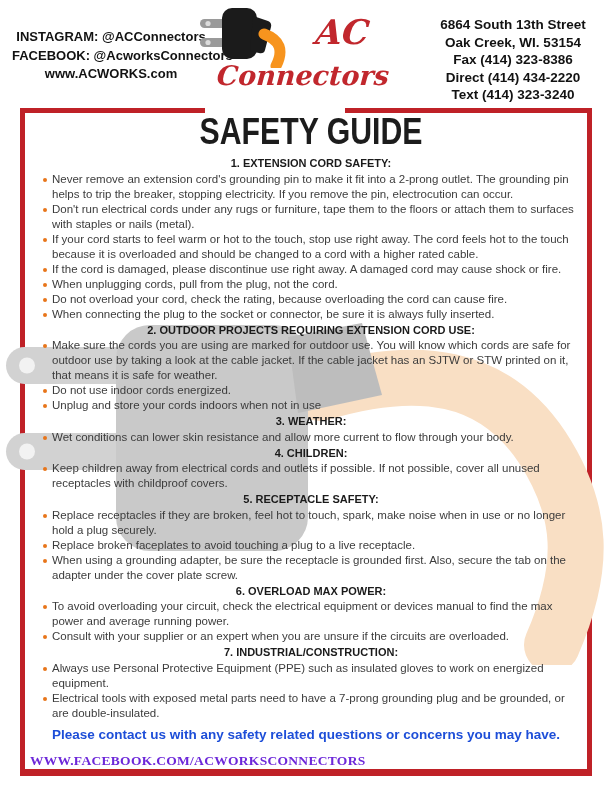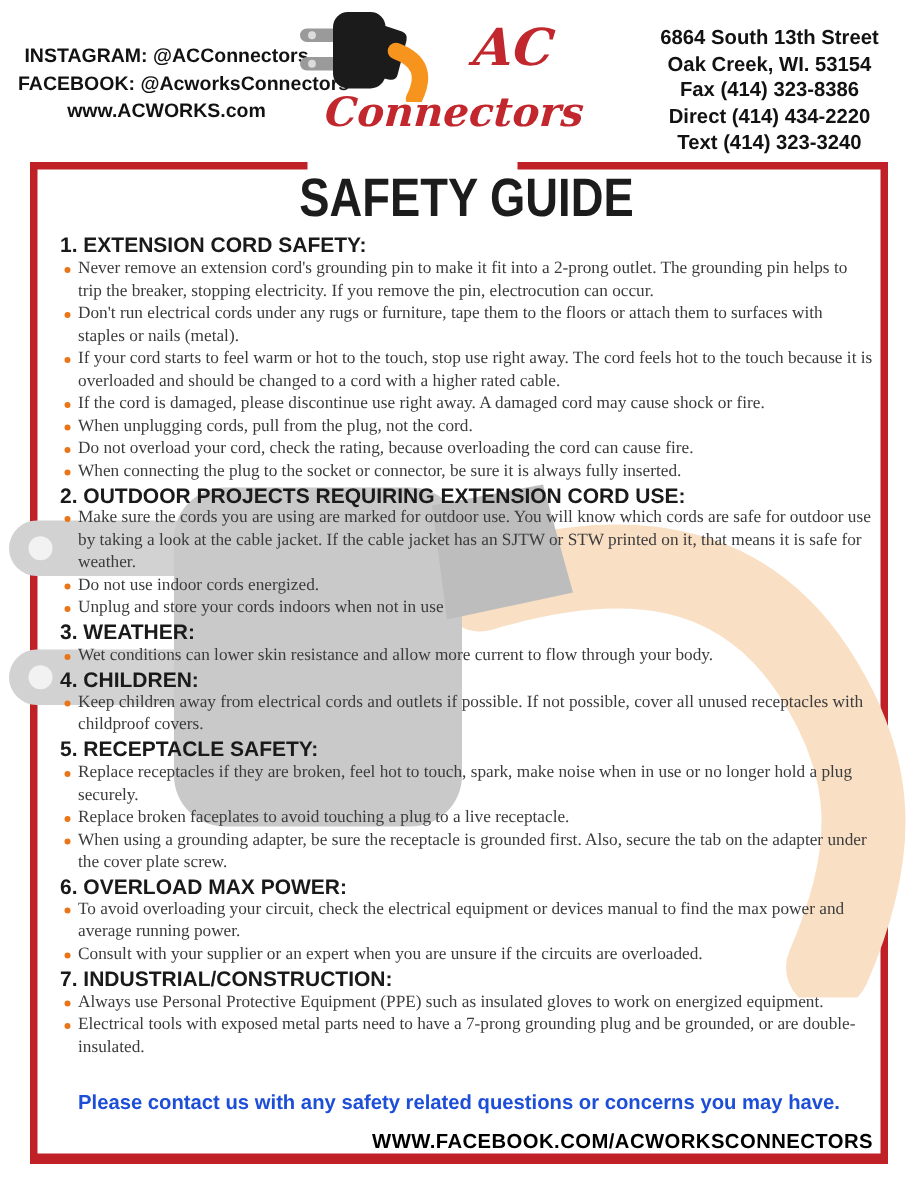--- a/index.html
+++ b/index.html
@@ -37,34 +37,34 @@
   .frame-bottom     {left:20px;top:769px;width:572px;height:7px;}
   
   .watermark{position:absolute;left:0;top:315px;z-index:0;pointer-events:none;}
   
   .content{position:absolute;left:40px;top:112px;width:542px;z-index:1;}
   .title{
     text-align:center;font-size:36px;line-height:40px;color:#1c1c1c;
     transform:scaleX(0.84);transform-origin:50% 50%;margin:0 0 4px 0;white-space:nowrap;
   }
   .sec-heading{
-    font-size:14px;font-weight:bold;color:#1a1a1a;line-height:15.5px;margin-top:1px;
+    font-size:11px;font-weight:bold;color:#1a1a1a;line-height:15.5px;margin-top:1px;text-align:center;
   }
   .bullets{margin:0;padding:0;list-style:none;}
-  .bullet{display:flex;align-items:flex-start;font-size:11.5px;line-height:15px;color:#3c3c3c;font-family:Liberation Serif, serif;}
+  .bullet{display:flex;align-items:flex-start;font-size:11.5px;line-height:15px;color:#3c3c3c;}
   .dot{flex:none;width:4px;height:4px;border-radius:50%;background:#e8751a;margin:6px 5px 0 3px;}
   .bullet-text{flex:1;}
   
   .footer-message{
     position:absolute;left:30px;width:552px;top:727px;text-align:center;z-index:1;
     font-weight:bold;font-size:13.5px;color:#1d4ed8;
   }
   .facebook-url{
-    position:absolute;left:30px;width:552px;top:753px;text-align:right;z-index:1;
-    font-weight:bold;font-size:13.5px;letter-spacing:0.3px;color:#000000;text-decoration:none;cursor:pointer;
+    position:absolute;left:30px;width:552px;top:753px;text-align:left;z-index:1;
+    font-weight:bold;font-size:13.5px;letter-spacing:0.3px;color:#6d28d9;text-decoration:none;cursor:pointer;font-family:Liberation Serif, serif;
   }
 </style>
 </head>
 <body>
 
 <div class="page">
 
   <div class="social-block">
     <div>INSTAGRAM: @ACConnectors</div>
     <div>FACEBOOK: @AcworksConnectors</div>

